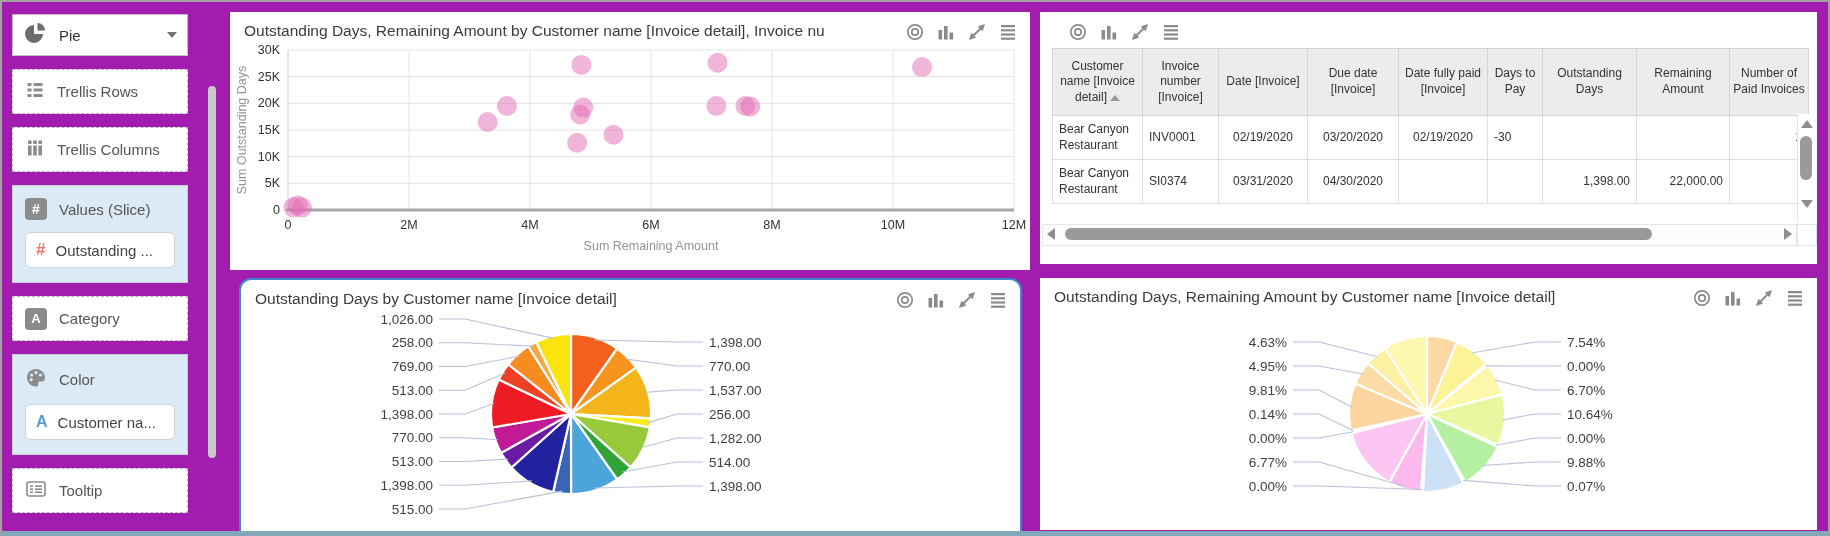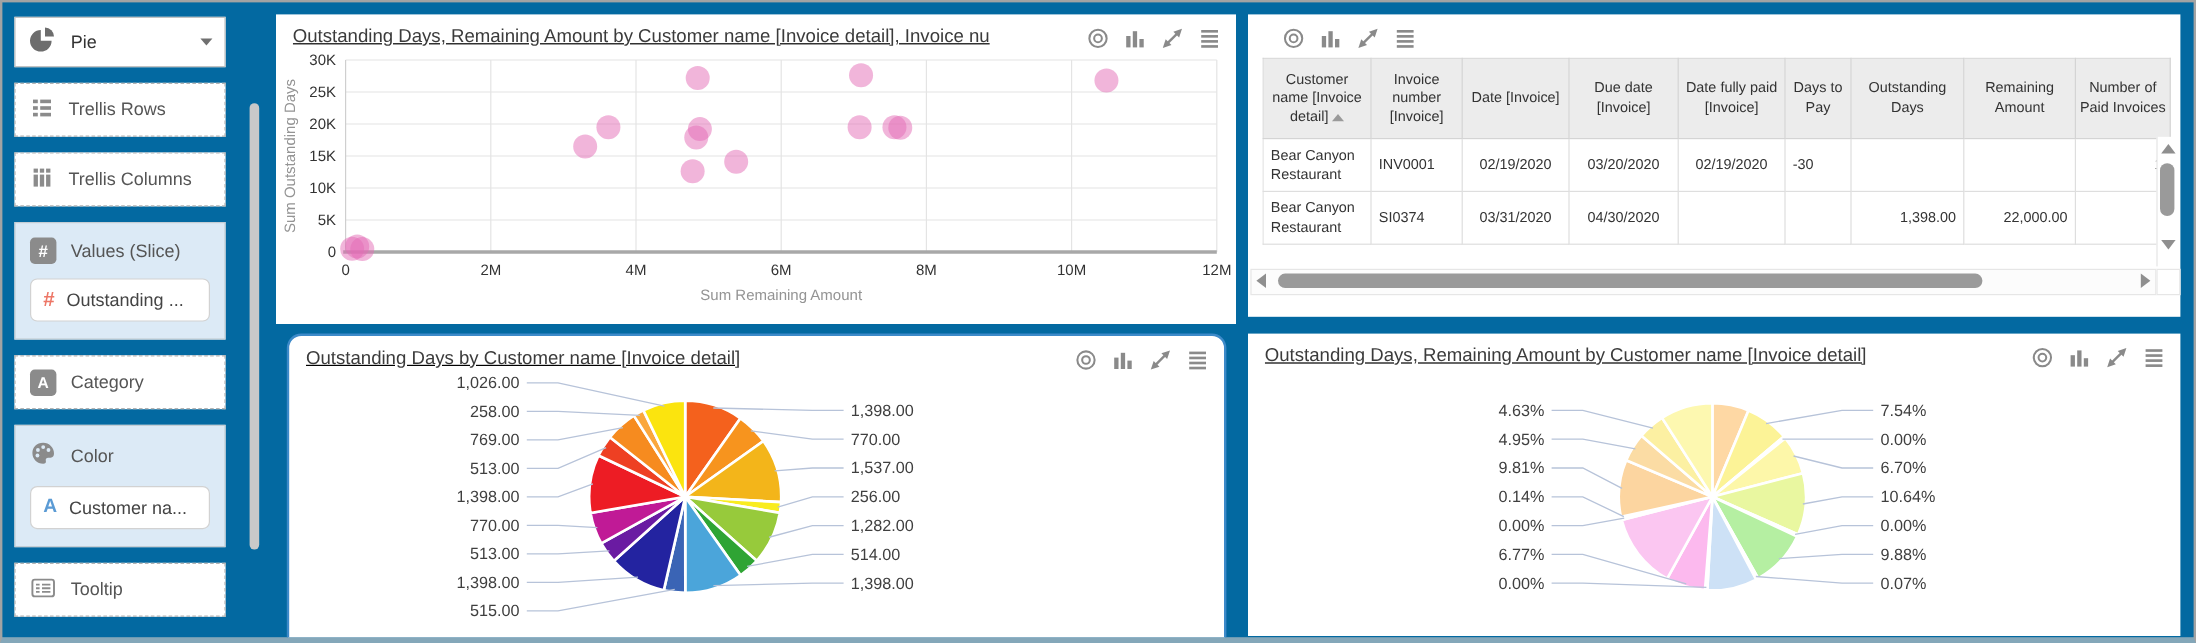--- a/index.html
+++ b/index.html
@@ -1,36 +1,36 @@
 <!DOCTYPE html>
 <html><head>
 <meta charset="utf-8">
 <style>
   html,body{margin:0;padding:0;background:#f3f3f3;font-family:"Liberation Sans",sans-serif;}
-  .window{position:relative;width:1830px;height:536px;box-sizing:border-box;background:#0369a1;
+  .window{position:relative;width:1830px;height:536px;box-sizing:border-box;background:#a21caf;
           border:2px solid #a3a3a3;border-bottom:5px solid #84a7b9;overflow:hidden;padding-left:12px;}
   
   .sidebar{position:absolute;left:10px;top:12px;width:204px;bottom:8px;}
   .side-box,.side-dashed,.side-active{box-sizing:border-box;width:176px;margin-bottom:13px;background:#fff;}
   .side-box{border:1px solid #c2c2c2;height:42px;display:flex;align-items:center;gap:12px;padding:0 10px;cursor:pointer;}
   .side-box .lbl{flex:1;font-size:15px;color:#333;}
   .caret{width:0;height:0;border-left:5px solid transparent;border-right:5px solid transparent;border-top:6px solid #707070;}
   .side-dashed{border:1px dashed #b3b3b3;height:45px;display:flex;align-items:center;gap:12px;padding:0 12px;color:#555;font-size:15px;}
   .side-active{background:#dceaf6;border:1px solid #c4cdd4;padding:12px 0 2px 0;}
   .side-active .hdr{display:flex;align-items:center;gap:12px;padding:0 12px;color:#555;font-size:15px;}
   .chip{background:#fff;border:1px solid #d2d2d2;border-radius:6px;margin:12px 12px 12px 12px;height:34px;
         display:flex;align-items:center;gap:10px;padding:0 10px;font-size:15px;color:#444;cursor:grab;}
   .sq-icon{flex:0 0 22px;width:22px;height:22px;background:#8b8b8b;border-radius:4px;color:#fff;
            display:flex;align-items:center;justify-content:center;font-size:14px;font-weight:bold;}
   .chip .hash{color:#ed7767;font-weight:bold;font-size:17px;}
   .chip .aicon{color:#5b9bd5;font-weight:bold;font-size:16px;}
   .sb-scroll{position:absolute;right:0;top:72px;width:8px;height:372px;background:#c9c9c9;border-radius:4px;cursor:pointer;}
   
   .panel{position:absolute;box-sizing:border-box;background:#fff;}
-  .panel-head{display:flex;align-items:flex-start;gap:8px;padding:10px 12px 0 14px;text-decoration:underline;}
+  .panel-head{display:flex;align-items:flex-start;gap:8px;padding:10px 12px 0 14px;}
   .panel-title{flex:1;font-size:15.5px;color:#3b3b3b;white-space:nowrap;overflow:hidden;}
   .panel-icons{display:flex;gap:11px;flex:0 0 auto;padding-left:14px;background:#fff;}
   .panel-icons span{width:20px;height:20px;display:inline-block;cursor:pointer;}
   .panel-icons svg{width:20px;height:20px;display:block;}
   #panel-scatter{left:228px;top:10px;width:800px;height:258px;}
   #panel-table{left:1038px;top:10px;width:777px;height:252px;}
   #panel-pie-left{left:237px;top:276px;width:783px;height:274px;border:2px solid #3d8ac9;border-radius:12px;}
   #panel-pie-right{left:1038px;top:276px;width:777px;height:252px;}
   .chart-svg{display:block;width:100%;}
   

